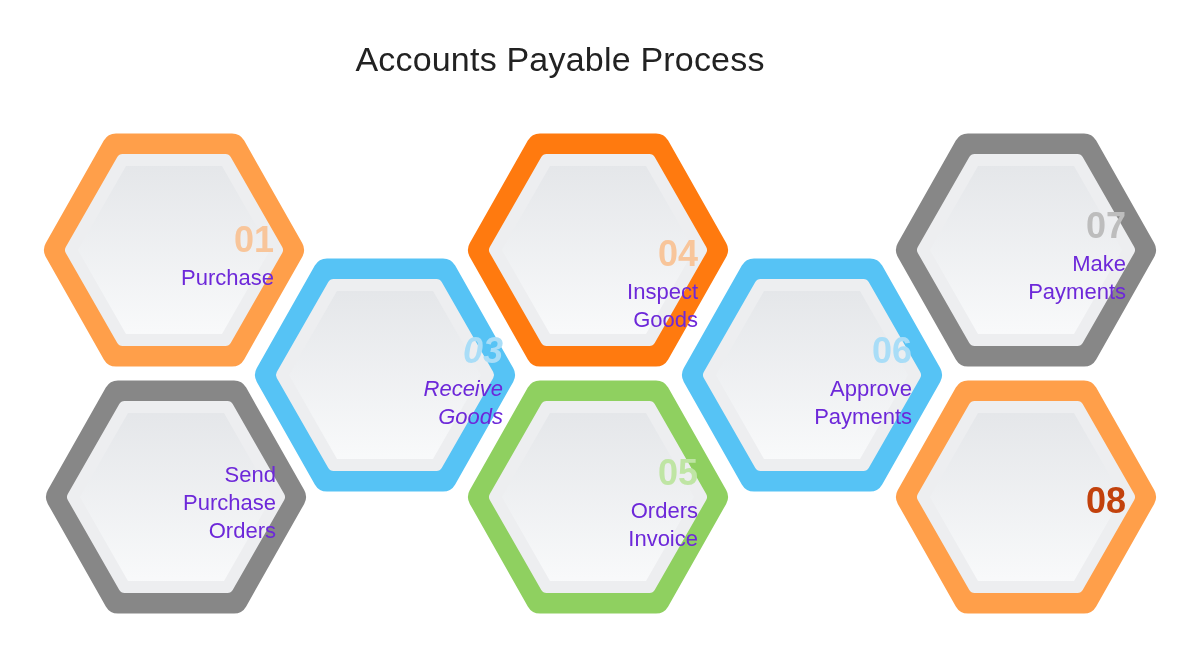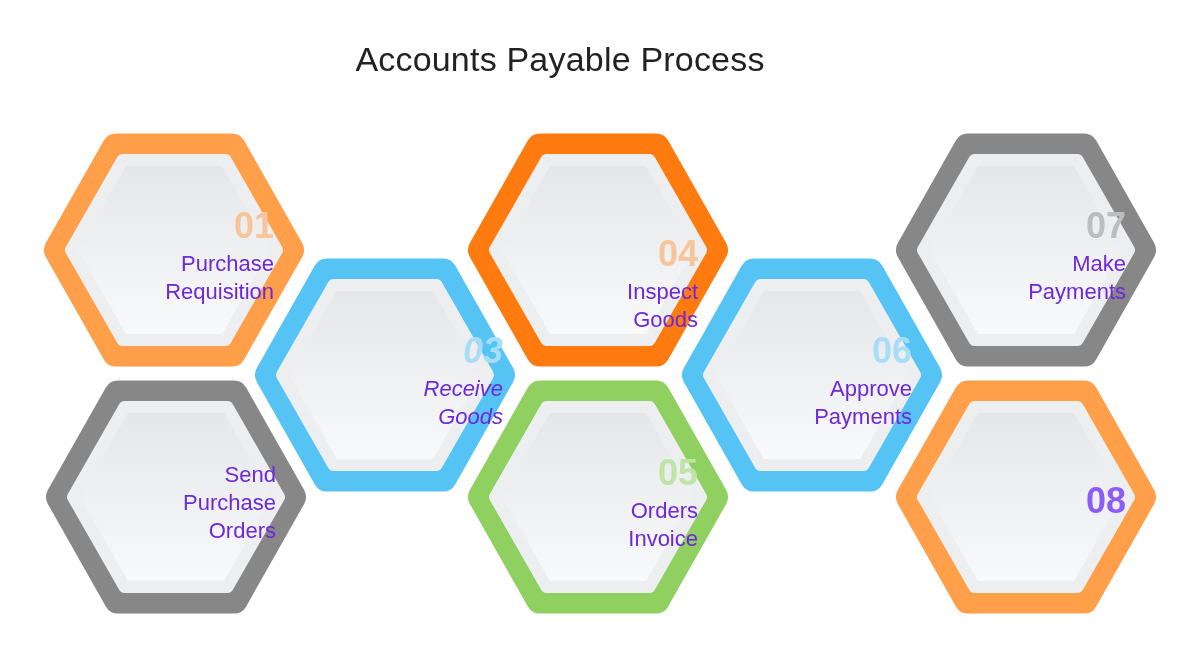--- a/index.html
+++ b/index.html
@@ -55,21 +55,20 @@
         <polygon points="910,497 968,394.5 1084,394.5 1142,497 1084,599.5 968,599.5" fill="#FF9F4A" stroke="#FF9F4A" stroke-width="28" stroke-linejoin="round"></polygon>
         <polygon points="923,497 974.5,407 1077.5,407 1129,497 1077.5,587 974.5,587" fill="url(#hexFill)" stroke="#EDEEF0" stroke-width="12" stroke-linejoin="round"></polygon>
       </g>
     </g>
 </svg>
 
 <div id="label-layer">
     <div class="hex-label" style="left: 174px; top: 256px;">
       <div class="num" style="color: rgb(248, 197, 154);">01</div>
       <div class="txt">Purchase</div>
-      <div class="txt">Requisition</div>
     </div>
     <div class="hex-label" style="left: 176px; top: 503px;">
       <div class="txt">Send</div>
       <div class="txt">Purchase</div>
       <div class="txt">Orders</div>
     </div>
     <div class="hex-label" style="left: 403px; top: 381px; font-style: italic;">
       <div class="num" style="color: rgb(169, 221, 247);">03</div>
       <div class="txt">Receive</div>
       <div class="txt">Goods</div>
@@ -88,15 +87,15 @@
       <div class="num" style="color: rgb(169, 221, 247);">06</div>
       <div class="txt">Approve</div>
       <div class="txt">Payments</div>
     </div>
     <div class="hex-label" style="left: 1026px; top: 256px;">
       <div class="num" style="color: rgb(189, 189, 189);">07</div>
       <div class="txt">Make</div>
       <div class="txt">Payments</div>
     </div>
     <div class="hex-label" style="left: 1026px; top: 503px;">
-      <div class="num" style="color: #8b5cf6;">08</div>
+      <div class="num" style="color: #c2410c;">08</div>
     </div>
   </div>
 
 </body></html>

